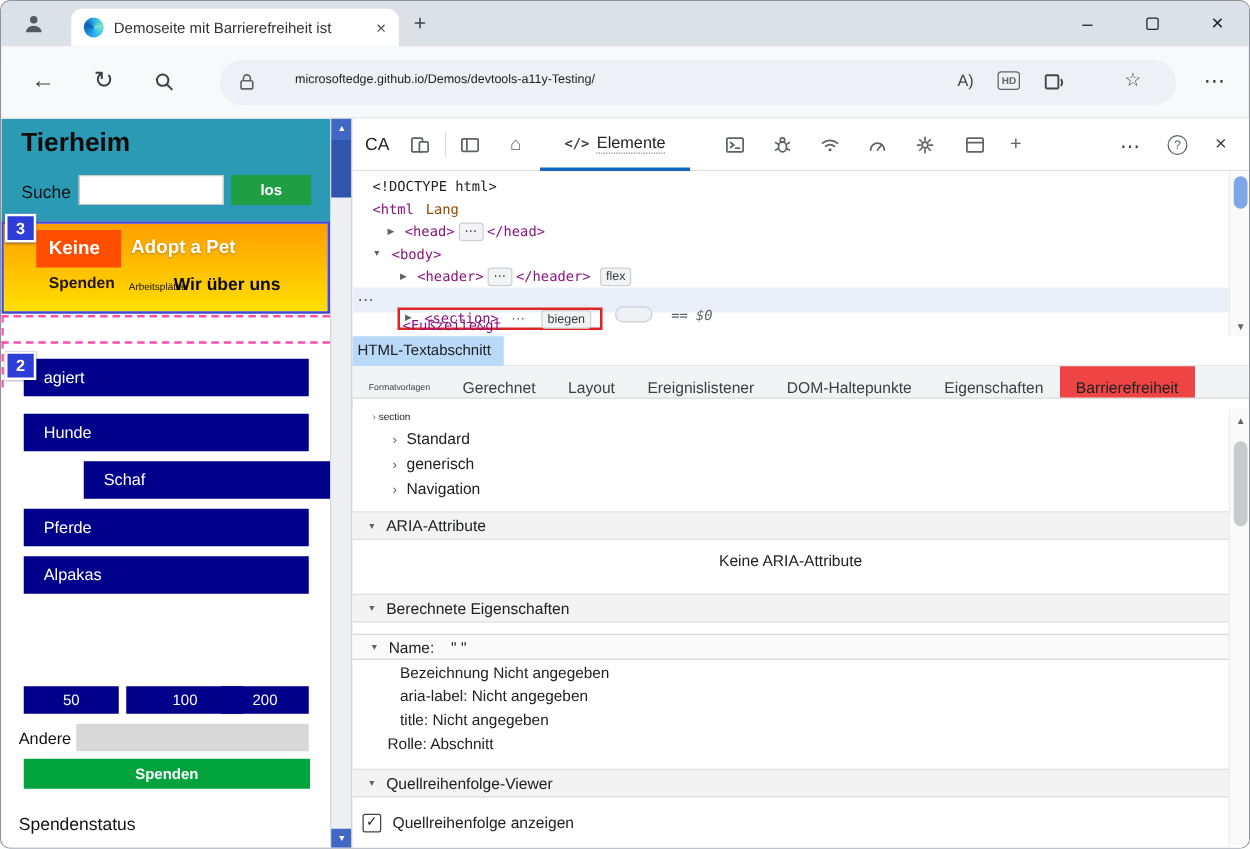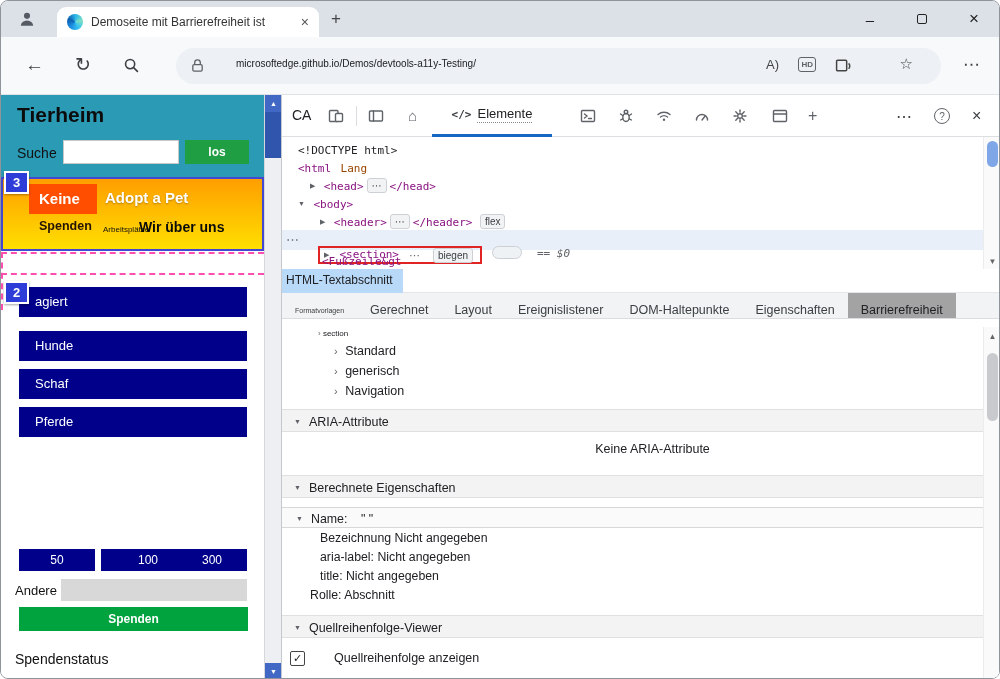--- a/index.html
+++ b/index.html
@@ -85,24 +85,24 @@
   .dscthumb{position:absolute;left:3px;top:4px;width:11px;height:26px;background:#7fa6e6;border-radius:6px;}
   .dscdown{position:absolute;left:0;bottom:3px;width:100%;text-align:center;font-size:8px;color:#666;}
   
   .bcrow{position:absolute;left:0;top:174px;width:100%;height:24px;background:#fff;border-bottom:1px solid #e4e6e9;}
   .bcchip{display:inline-block;background:#b9d9f8;color:#202124;font-size:12px;padding:4px 10px 4px 4px;height:24px;}
   
   .ptabs{position:absolute;left:0;top:198px;width:100%;height:26px;background:#f1f3f4;border-bottom:1px solid #dadce0;
         display:flex;align-items:stretch;}
   .ptab{padding:0 13px;line-height:34px;font-size:12.5px;color:#3c4043;white-space:nowrap;}
   .ptab.tiny{font-size:7px;line-height:36px;}
-  .ptab.active{background:#a3a3a3;color:#202124;}
+  .ptab.active{background:#ef4444;color:#202124;}
   
   .a11y{position:absolute;left:0;top:232px;width:100%;bottom:0;background:#fff;}
-  .trow{position:absolute;font-size:12.5px;color:#202124;margin-left:20px;}
+  .trow{position:absolute;font-size:12.5px;color:#202124;}
   .chev{color:#5f6368;font-size:11px;}
   .shdr{position:absolute;left:0;width:calc(100% - 18px);height:23px;background:#f3f3f3;
         border-top:1px solid #e0e0e0;border-bottom:1px solid #e0e0e0;line-height:23px;font-size:12.5px;color:#202124;}
   .shdr .tw{margin:0 8px 0 12px;}
   .namerow{position:absolute;left:0;width:calc(100% - 18px);height:21px;background:#fafafa;
         border-top:1px solid #d8d8d8;border-bottom:1px solid #d8d8d8;line-height:21px;font-size:12.4px;color:#202124;}
   .prop{position:absolute;font-size:12.3px;color:#202124;}
   .cbx{position:absolute;left:8px;top:324px;width:15px;height:15px;border:1.5px solid #444;border-radius:2px;
         font-size:11px;color:#222;display:flex;align-items:center;justify-content:center;line-height:1;background:#fff;}
   .asc{position:absolute;right:0;top:0;bottom:0;width:18px;background:#fafafa;border-left:1px solid #ececec;}
@@ -175,26 +175,27 @@
     </div>
     <div class="badge" style="left:3px;top:76px;">3</div>
 
     <div class="dashline" style="top:157px;"></div>
     <div class="dashline" style="top:178px;"></div>
     <div class="dashv" style="top:157px;height:58px;"></div>
 
     <div class="badge" style="left:3px;top:186px;">2</div>
     <div class="navybtn" style="top:192px;">agiert</div>
     <div class="navybtn" style="top:236px;">Hunde</div>
-    <div class="navybtn" style="top:274px;">Schaf</div>
+    <div class="navybtn" style="top:274px;margin-left:48px;">Schaf</div>
     <div class="navybtn" style="top:312px;">Pferde</div>
+    <div class="navybtn" style="top:350px;">Alpakas</div>
 
     <div class="amt" style="left:18px;width:76px;">50</div>
     <div class="amt" style="left:100px;width:94px;">100</div>
-    <div class="amt" style="left:176px;width:70px;">300</div>
+    <div class="amt" style="left:176px;width:70px;">200</div>
     <div class="abs" style="left:14px;top:488px;font-size:13px;color:#111;">Andere</div>
     <input class="otherin" style="">
     <div class="donate">Spenden</div>
     <div class="abs" style="left:14px;top:556px;font-size:14px;color:#101010;">Spendenstatus</div>
   </div>
 
   <div class="pscroll">
     <div class="sbox" style="top:0;">▲</div>
     <div class="pthumb"></div>
     <div class="sbox" style="bottom:0;">▼</div>

